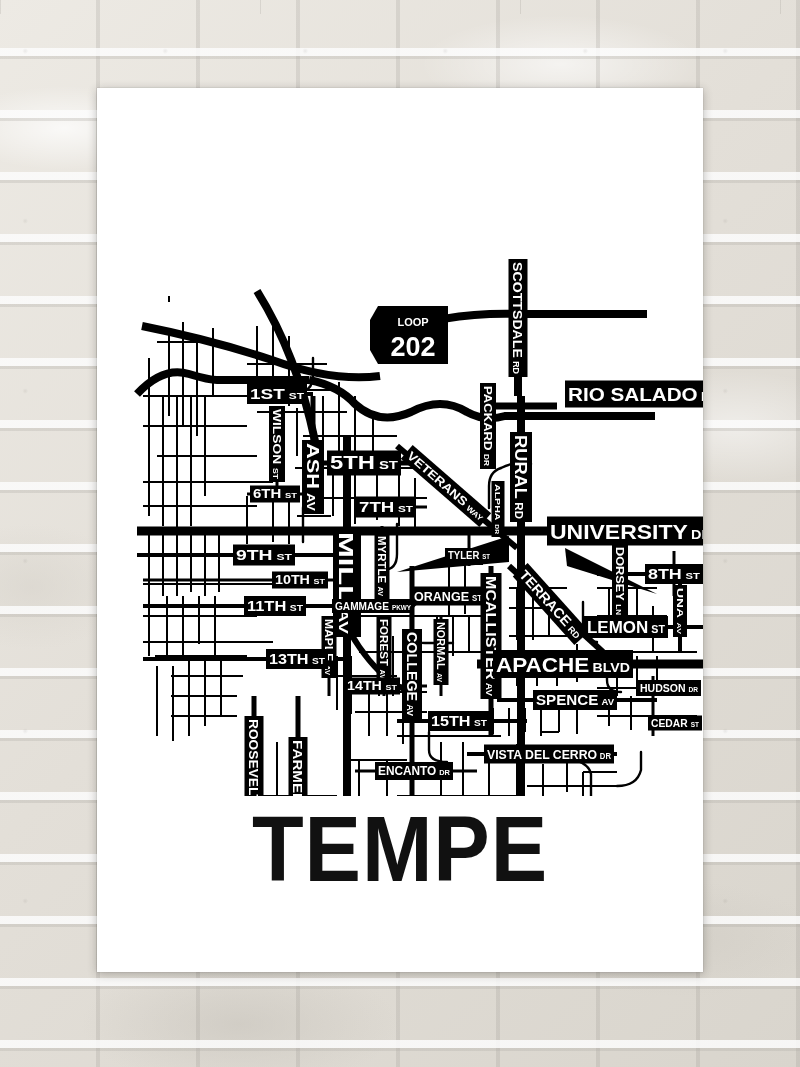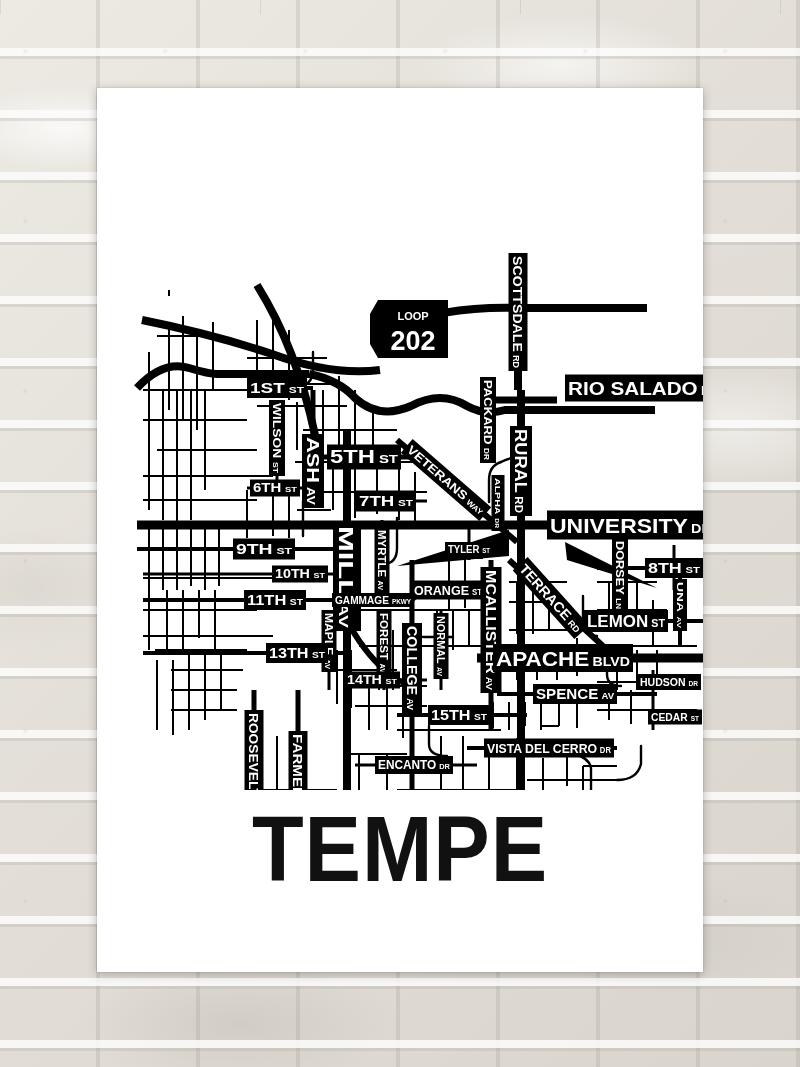--- a/index.html
+++ b/index.html
@@ -42,21 +42,21 @@
       radial-gradient(circle at 62% 70%, rgba(90,86,80,.09), rgba(0,0,0,0) 4px);
     background-size:260px 100%,140px 170px,190px 230px;
     opacity:.9;pointer-events:none;
   }
   
   #poster{
     position:absolute;left:97px;top:88px;width:606px;height:884px;
     background:#ffffff;
     box-shadow:0 2px 9px rgba(40,38,34,.30), 0 0 1px rgba(0,0,0,.25);
   }
-  #mapwrap{position:absolute;left:0;top:2px;width:532px;height:700px;}
+  #mapwrap{position:absolute;left:0;top:8px;width:532px;height:700px;}
   #mapsvg{display:block;width:606px;height:700px;}
   #title{
     position:absolute;left:0;top:718px;width:606px;text-align:center;
     font-family:"Liberation Sans", sans-serif;
     font-weight:700;font-size:92px;line-height:.95;letter-spacing:1px;
     color:#111;transform:scaleX(.92);transform-origin:50% 50%;
   }
   
   .plate-txt{fill:#fff;font-family:"Liberation Sans",sans-serif;font-weight:700;}
   .suffix{font-size:.63em;}

